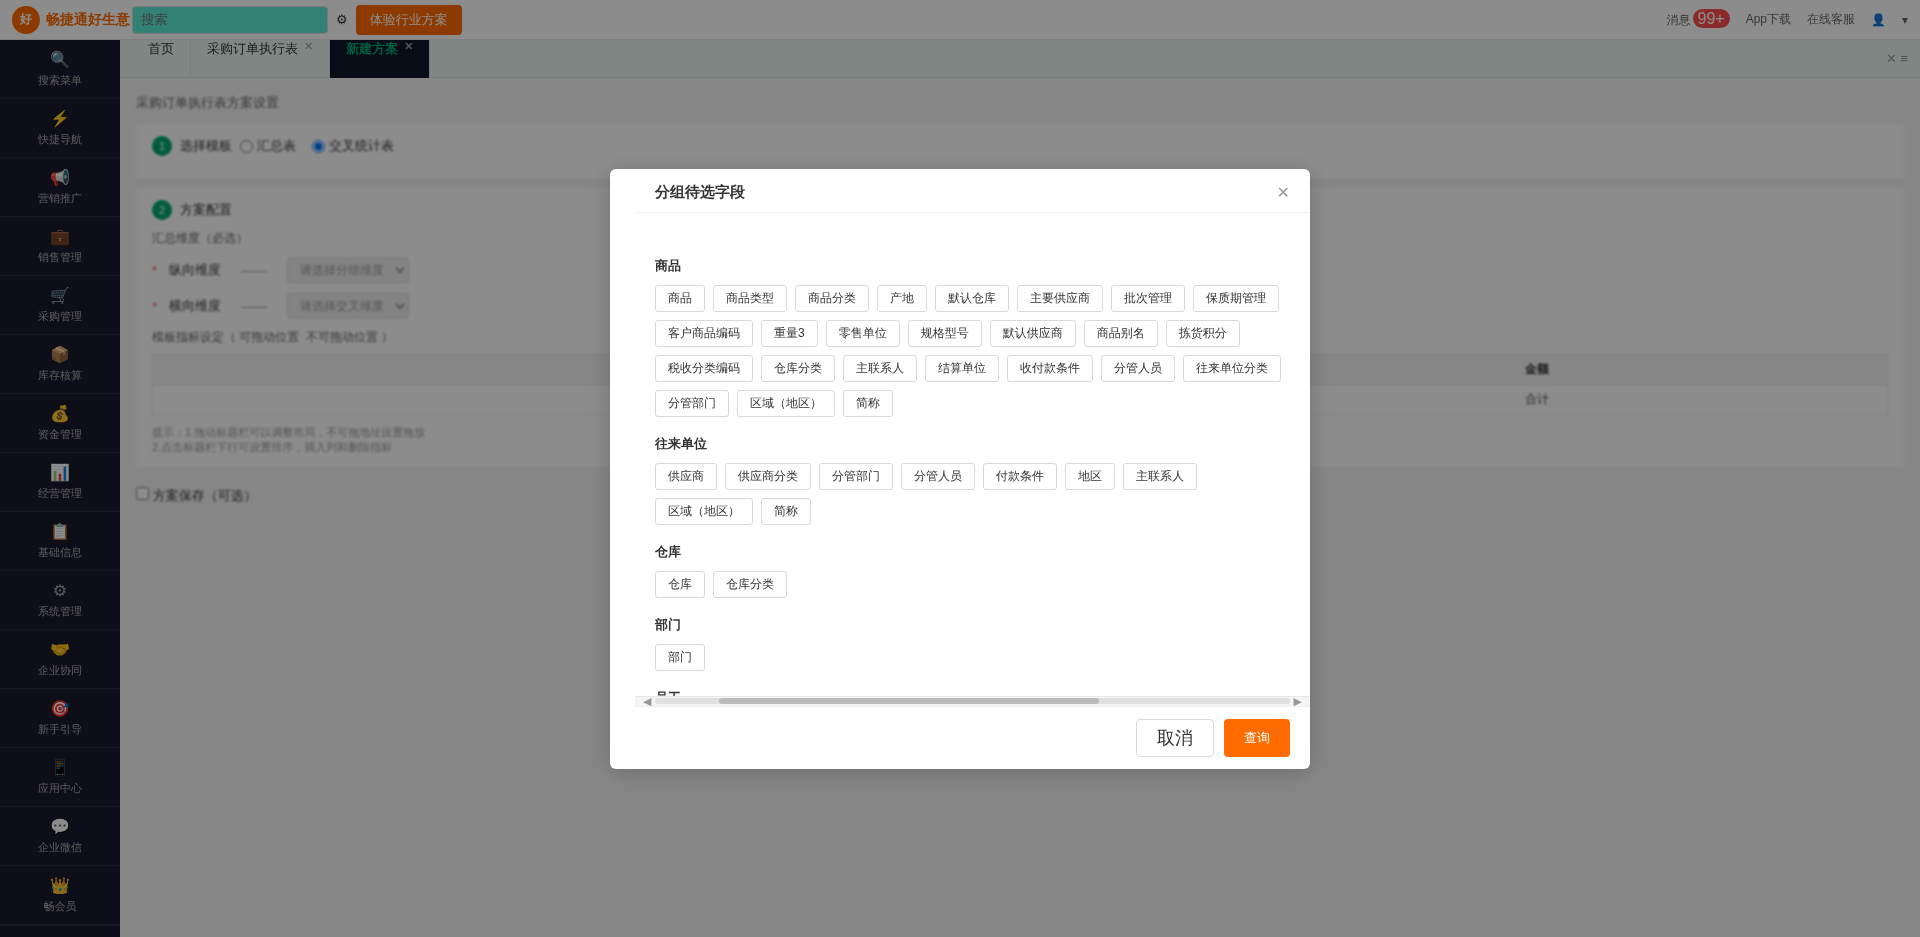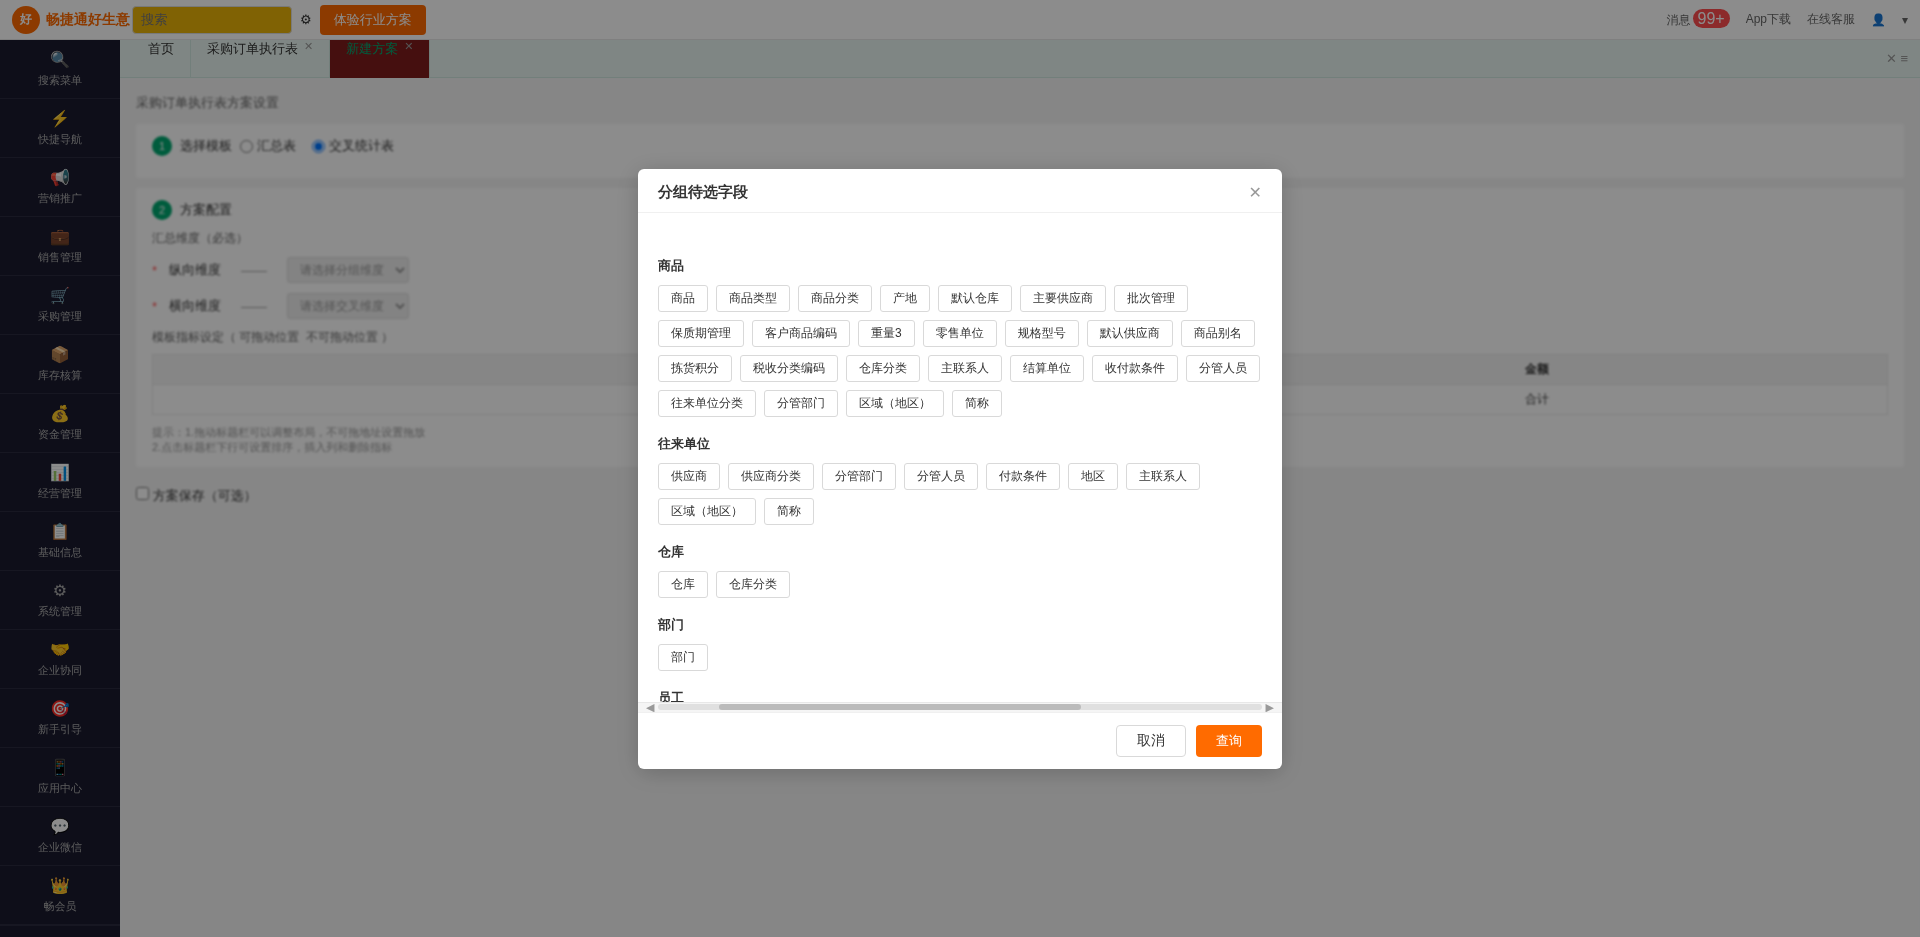--- a/index.html
+++ b/index.html
@@ -33,25 +33,25 @@
       display: flex; align-items: center; justify-content: center;
       color: #fff; font-size: 12px;
     }
     .top-nav-search {
       flex: 1;
       display: flex;
       align-items: center;
       gap: 8px;
     }
     .search-box {
-      width: 160px; height: 28px;
+      width: 196px; height: 28px;
       border: 1px solid #ddd;
       border-radius: 4px;
       padding: 0 8px;
-      background: #eab308;
+      background: #5eead4;
     }
     .top-nav-btn {
       background: #ff6b00;
       color: #fff;
       border: none;
       border-radius: 4px;
       padding: 6px 14px;
       cursor: pointer;
       font-size: 13px;
     }
@@ -88,23 +88,23 @@
       height: 38px;
       display: flex;
       padding: 0 16px;
       cursor: pointer;
       font-size: 13px;
       color: #333;
       border-right: 1px solid #d0e8e0;
       position: relative;
     }
     .tab-item.active {
-      background: #7f1d1d;
+      background: #0f172a;
       color: #00a870;
-      font-weight: 400;
+      font-weight: 700;
     }
     .tab-close {
       margin-left: 6px;
       color: #999;
       font-size: 11px;
     }
 
     
     .sidebar {
       position: fixed;
@@ -205,25 +205,26 @@
       z-index: 200;
       display: flex;
       align-items: center;
       justify-content: center;
     }
 
     
     .dialog {
       background: #fff;
       border-radius: 6px;
-      width: 644px;
+      width: 700px;
       max-height: 600px;
       display: flex;
       flex-direction: column;
       box-shadow: 0 4px 24px rgba(0,0,0,0.2);
+      padding-left: 25px;
     }
     .dialog-header {
       display: flex;
       align-items: center;
       justify-content: space-between;
       padding: 14px 20px 10px;
       border-bottom: 1px solid #f0f0f0;
     }
     .dialog-title {
       font-size: 15px;
@@ -305,21 +306,21 @@
       background: #bbb;
       border-radius: 3px;
     }
 
     .btn-cancel {
       padding: 6px 20px;
       border: 1px solid #d9d9d9;
       border-radius: 4px;
       background: #fff;
       cursor: pointer;
-      font-size: 14px;
+      font-size: 18px;
       color: #333;
     }
     .btn-confirm {
       padding: 6px 20px;
       border: none;
       border-radius: 4px;
       background: #ff6b00;
       color: #fff;
       cursor: pointer;
       font-size: 13px;

